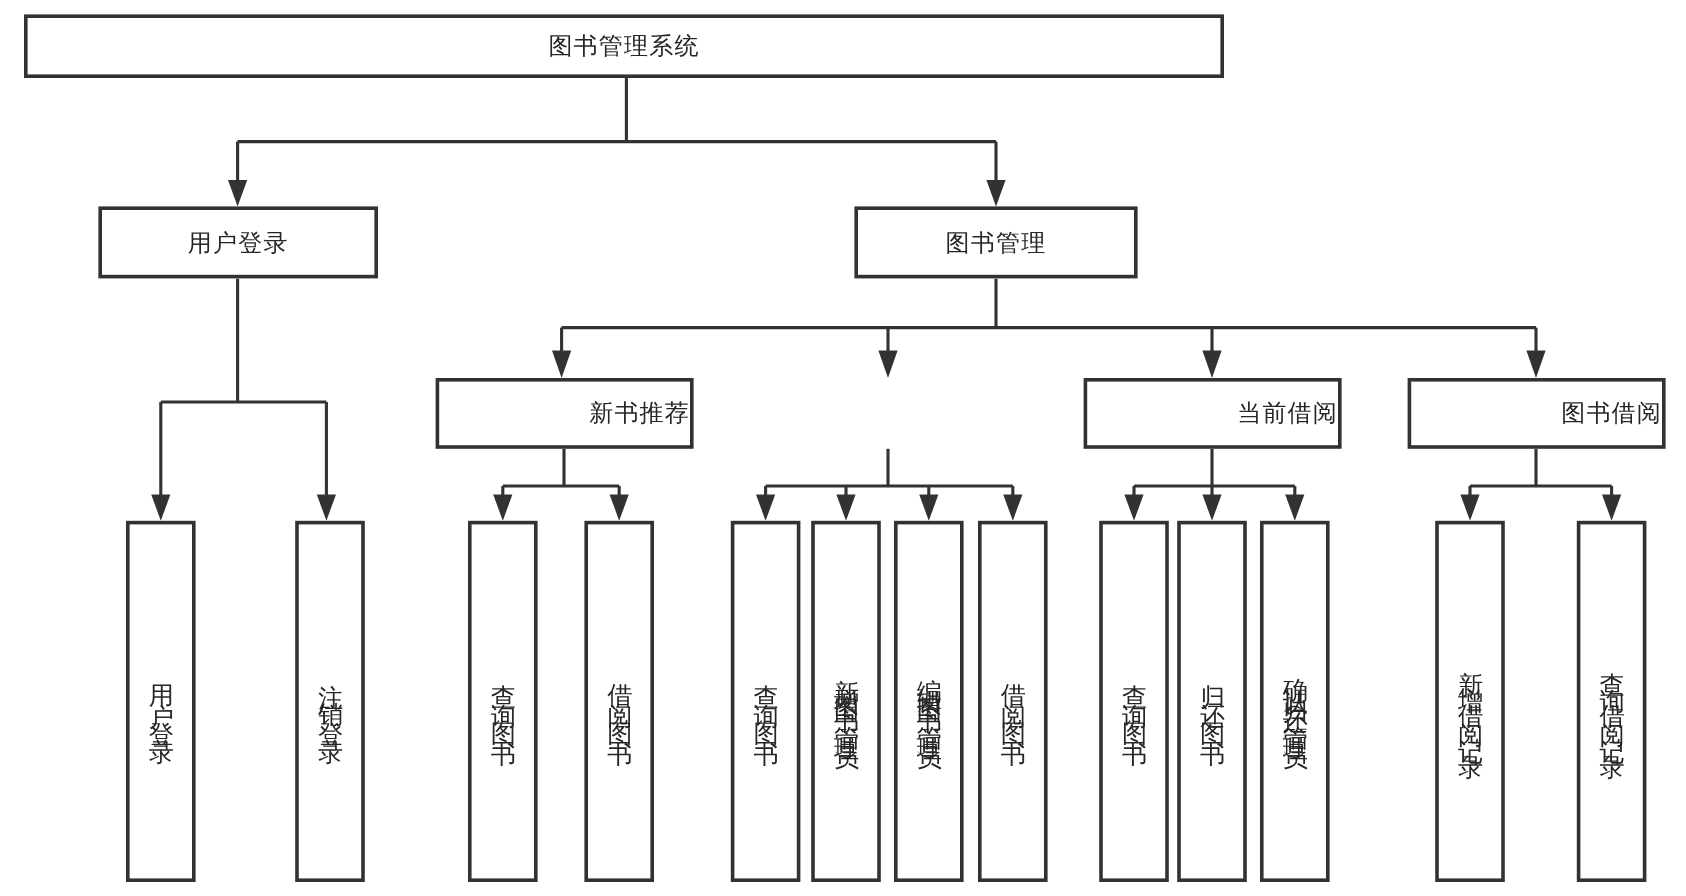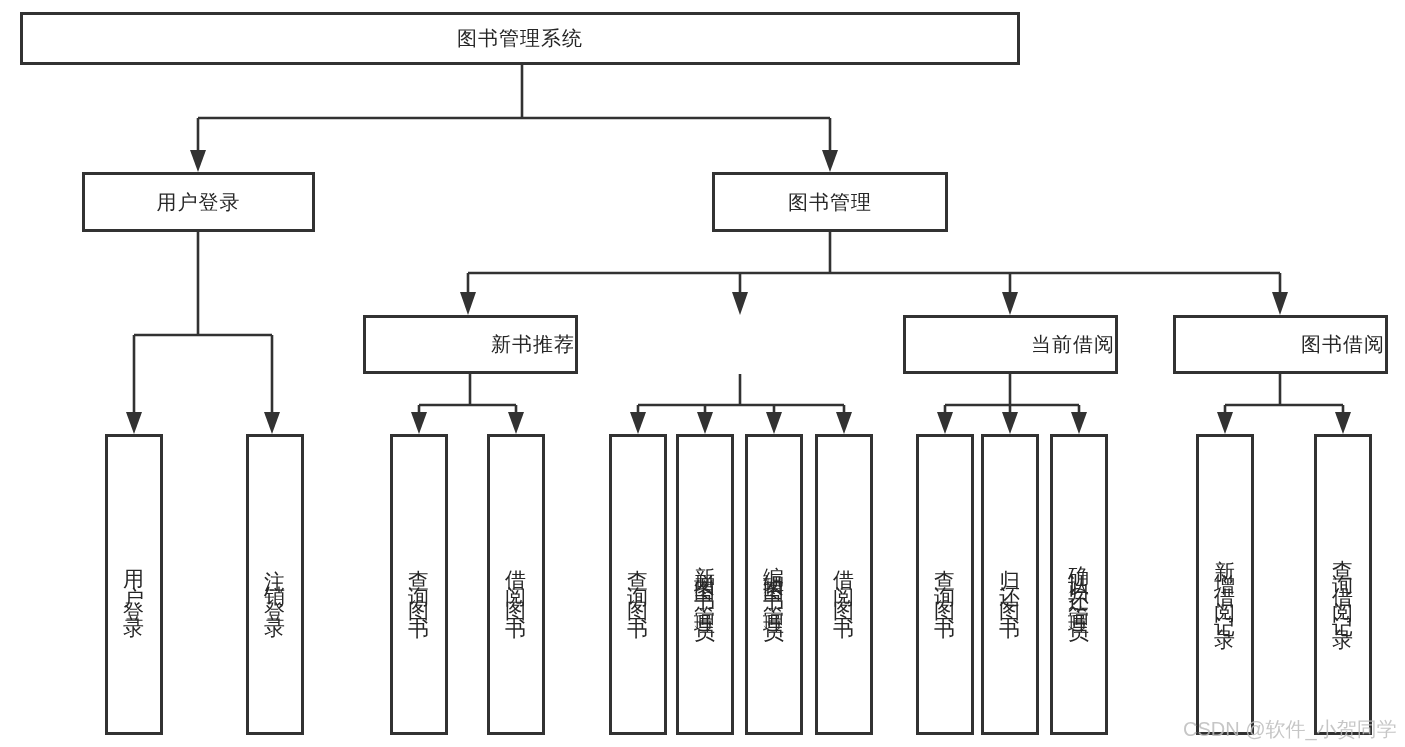--- a/index.html
+++ b/index.html
@@ -209,15 +209,14 @@
     <span class="v-label">确认归还（管理员）</span>
   </div>
 
   <div class="node leaf space-md" id="l-rec-add">
     <span class="v-label">新增借阅记录</span>
   </div>
   <div class="node leaf space-md" id="l-rec-query">
     <span class="v-label">查询借阅记录</span>
   </div>
 
-  <div id="watermark">CSDN @软件_小贺同学</div>
 
 </div>
 
 </body></html>

